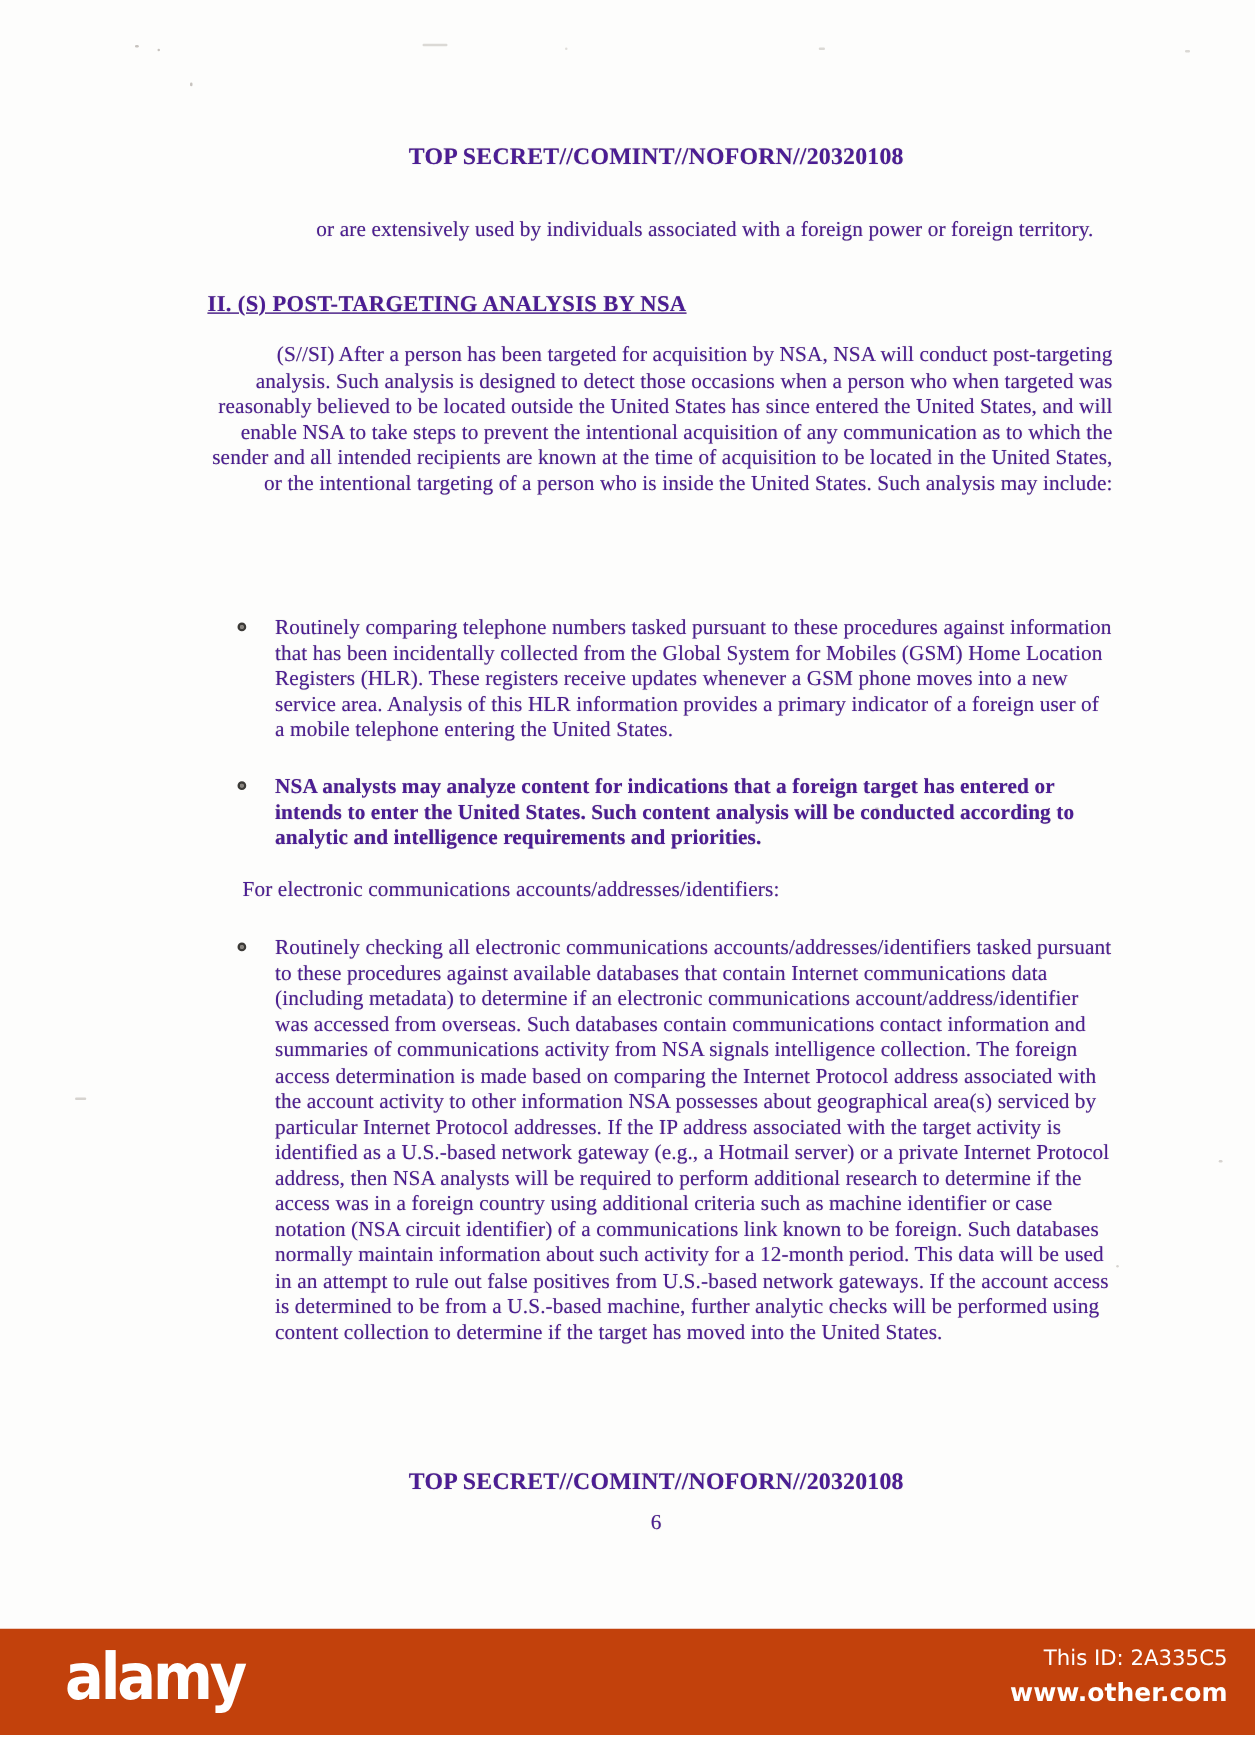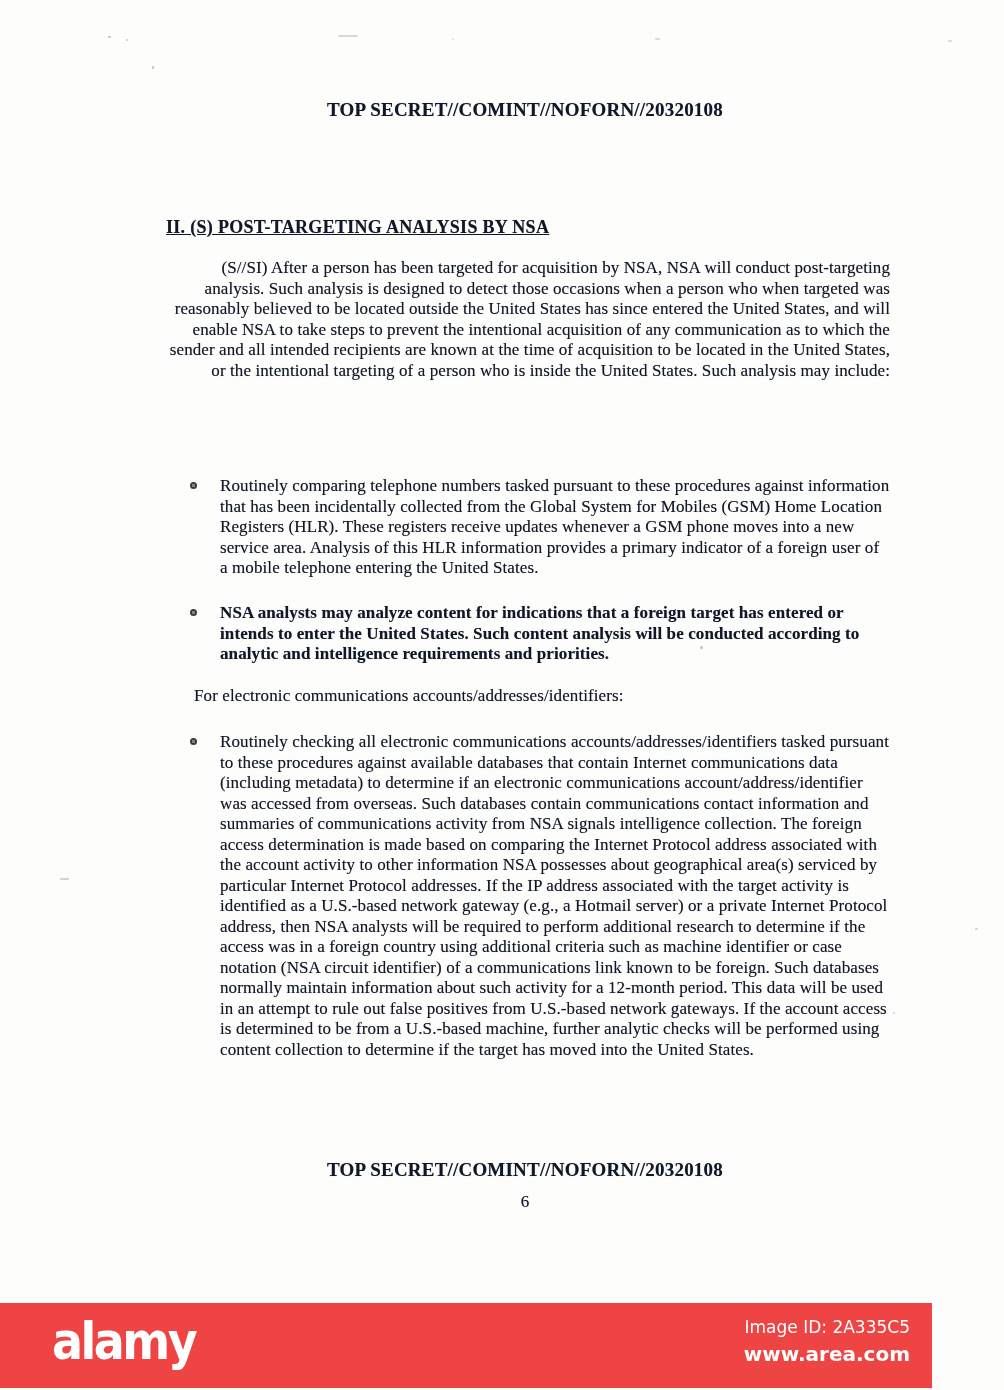--- a/index.html
+++ b/index.html
@@ -7,24 +7,24 @@
     position: relative;
     width: 1004px;
     height: 1390px;
     background: #fdfdfc;
     overflow: hidden;
     font-family: "Liberation Serif", serif;
   }
   .scan-page {
     position: absolute;
     left: 160px;
-    top: 0;
+    top: 16px;
     width: 730px;
     height: 1300px;
-    color: #0f172a;
+    color: #4c1d95;
     font-size: 17px;
     line-height: 20.5px;
     letter-spacing: 0.1px;
     text-shadow: 0 0 0.7px rgba(74, 68, 62, 0.55);
   }
   .abs { position: absolute; }
   .classification {
     width: 100%;
     text-align: center;
     font-weight: bold;
@@ -67,23 +67,23 @@
     position: absolute;
     background: #9a948c;
     opacity: 0.55;
     border-radius: 1px;
   }
   
   .alamy-bar {
     position: absolute;
     left: 0;
     top: 1303px;
-    width: 932px;
+    width: 1004px;
     height: 85px;
-    background: #ef4444;
+    background: #c2410c;
     font-family: "DejaVu Sans", sans-serif;
   }
   .alamy-logo {
     position: absolute;
     left: 52px;
     top: 8px;
     color: #ffffff;
     font-weight: bold;
     font-size: 46px;
     letter-spacing: -2.5px;
@@ -121,20 +121,21 @@
   <div class="speck" style="left:152px; top:66px; width:2px; height:3px;"></div>
   <div class="speck" style="left:60px; top:878px; width:9px; height:2px; opacity:0.4;"></div>
   <div class="speck" style="left:700px; top:646px; width:3px; height:3px; opacity:0.5;"></div>
   <div class="speck" style="left:975px; top:928px; width:3px; height:2px; opacity:0.4;"></div>
   <div class="speck" style="left:893px; top:1012px; width:2px; height:2px; opacity:0.4;"></div>
 
   <div class="scan-page">
 
     <div class="abs classification" style="top:100px;">TOP SECRET//COMINT//NOFORN//20320108</div>
 
+    <div class="abs intro-para" style="top:158px;">or are extensively used by individuals associated with a foreign power or foreign territory.</div>
 
     <div class="abs section-heading" style="top:217px;">II.  (S) POST-TARGETING ANALYSIS BY NSA</div>
 
     <div class="abs body-para" style="top:258px;">(S//SI)  After a person has been targeted for acquisition by NSA, NSA will conduct post-targeting analysis.  Such analysis is designed to detect those occasions when a person who when targeted was reasonably believed to be located outside the United States has since entered the United States, and will enable NSA to take steps to prevent the intentional acquisition of any communication as to which the sender and all intended recipients are known at the time of acquisition to be located in the United States, or the intentional targeting of a person who is inside the United States.  Such analysis may include:</div>
 
 
     <div class="abs bullet-row" style="top:476px;">
       <span class="bullet-dot-wrap">
           <span class="bullet-dot"></span>
         </span>
@@ -159,18 +160,18 @@
 
     <div class="abs classification" style="top:1160px;">TOP SECRET//COMINT//NOFORN//20320108</div>
 
     <div class="abs page-number" style="top:1192px;">6</div>
 
   </div>
 
   <div class="alamy-bar">
     <div class="alamy-logo">alamy</div>
     <div class="alamy-right">
-      <div class="alamy-image-id">Image ID: 2A335C5</div>
-      <div class="alamy-url">www.area.com</div>
+      <div class="alamy-image-id">This ID: 2A335C5</div>
+      <div class="alamy-url">www.other.com</div>
     </div>
   </div>
 
 </div>
 
 </body></html>

